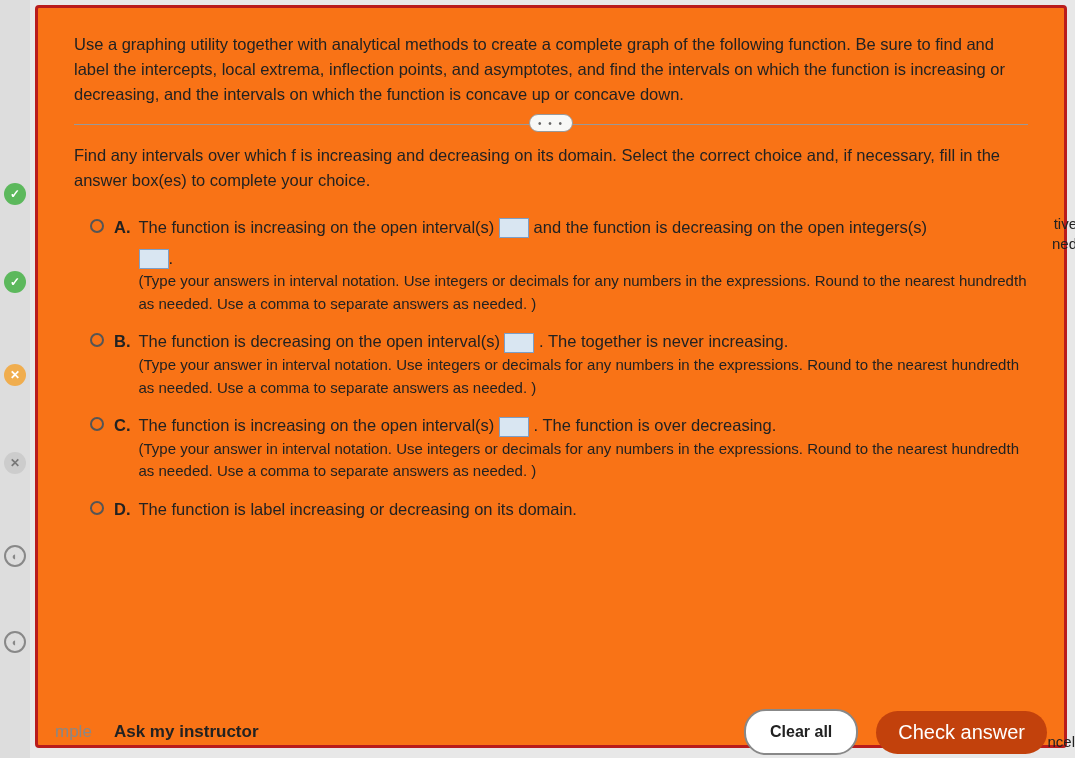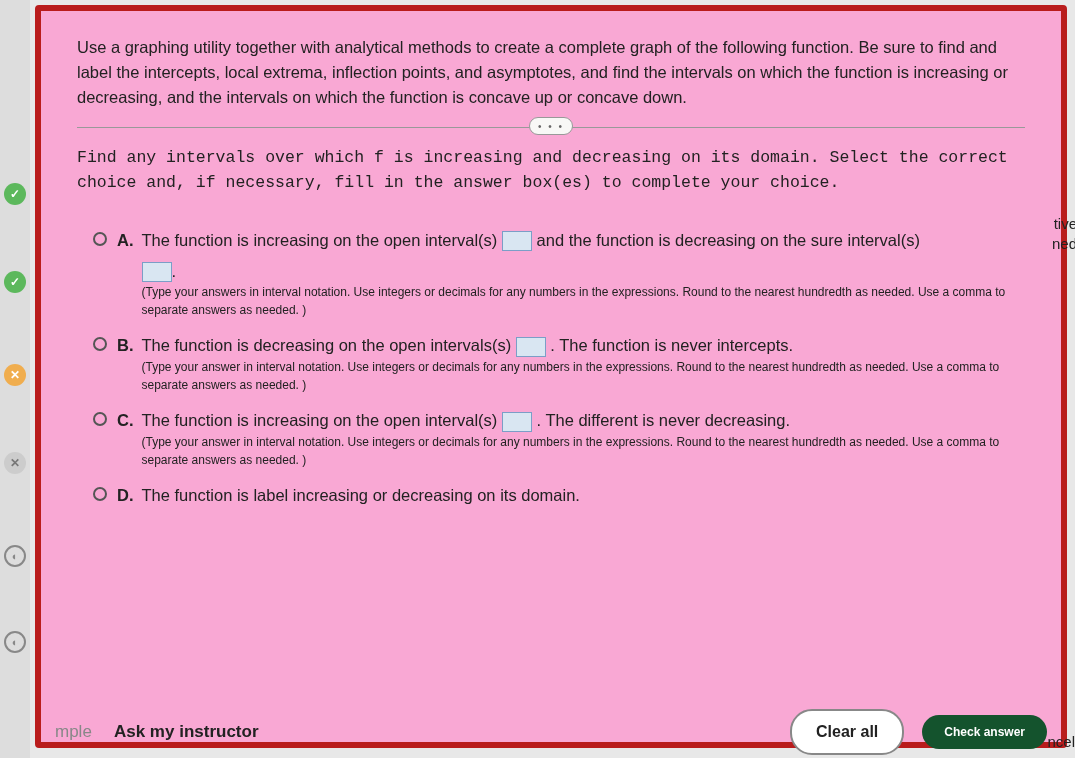--- a/index.html
+++ b/index.html
@@ -39,22 +39,22 @@
     border: 2px solid #888; margin: 8px auto;
     display:flex; align-items:center; justify-content:center;
     color:#888; font-size:11px;
   }
   .content-panel {
     position: absolute;
     left: 35px;
     top: 5px;
     right: 8px;
     bottom: 10px;
-    background: #f9a8d4;
-    border: 6px solid #b91c1c;
+    background: #f97316;
+    border: 3px solid #b91c1c;
     border-radius: 4px;
     padding: 24px 36px 60px 36px;
     color: #222;
     font-size: 16.5px;
     line-height: 1.5;
   }
   .problem-text { margin-bottom: 18px; }
   .equation { margin: 10px 0 14px 32px; }
   sup { font-size: 0.7em; }
   .divider {
@@ -69,21 +69,21 @@
     transform: translateX(-50%);
     top: -10px;
     background: #f8f8f6;
     border: 1px solid #999;
     border-radius: 10px;
     width: 44px;
     height: 18px;
     display:flex; align-items:center; justify-content:center;
     font-size: 10px; color:#666; letter-spacing:2px;
   }
-  .question-text { margin-bottom: 32px; font-family: Liberation Mono, monospace; }
+  .question-text { margin-bottom: 22px; }
   .choices { margin-left: 16px; }
   .choice {
     display: flex;
     align-items: flex-start;
     margin-bottom: 14px;
   }
   .radio {
     width: 14px; height:14px;
     border: 2px solid #555;
     border-radius: 50%;
@@ -98,21 +98,21 @@
   .choice-body { flex: 1; }
   .answer-box {
     display: inline-block;
     width: 30px;
     height: 20px;
     background: #d9e6f2;
     border: 1px solid #7b9ec7;
     vertical-align: middle;
   }
   .hint-text {
-    font-size: 12px;
+    font-size: 15px;
   }
   .footer {
     position: absolute;
     left: 35px;
     right: 8px;
     bottom: 3px;
     height: 46px;
     display:flex;
     align-items: center;
     justify-content: space-between;
@@ -125,24 +125,24 @@
     background: #fff;
     color: #222;
     font-weight: bold;
     font-size: 16px;
     border-radius: 22px;
     padding: 12px 24px;
     cursor: pointer;
   }
   .btn-check {
     border: none;
-    background: #14532d;
+    background: #c2410c;
     color: #fff;
-    font-weight: bold;
-    font-size: 12px;
+    font-weight: normal;
+    font-size: 20px;
     border-radius: 22px;
     padding: 10px 22px;
     cursor: pointer;
   }
   .edge-text {
     position:absolute;
     right: -2px;
     font-size: 15px;
     color:#222;
     background:transparent;
@@ -179,46 +179,46 @@
   <div class="question-text">Find any intervals over which f is increasing and decreasing on its domain. Select the correct choice and, if necessary, fill in the answer box(es) to complete your choice.</div>
 
   <div class="choices">
 
     <div class="choice">
       <div class="radio"></div>
       <div class="choice-letter">A.</div>
       <div class="choice-body">
         <span>The function is increasing on the open interval(s) </span>
         <span class="answer-box"></span>
-        <span> and the function is decreasing on the sure interval(s)</span>
+        <span> and the function is decreasing on the open integers(s)</span>
         <div style="margin-top:6px;">
           <span class="answer-box"></span><span>.</span>
         </div>
         <div class="hint-text">(Type your answers in interval notation. Use integers or decimals for any numbers in the expressions. Round to the nearest hundredth as needed. Use a comma to separate answers as needed. )</div>
       </div>
     </div>
 
     <div class="choice">
       <div class="radio"></div>
       <div class="choice-letter">B.</div>
       <div class="choice-body">
-        <span>The function is decreasing on the open intervals(s) </span>
+        <span>The function is decreasing on the open interval(s) </span>
         <span class="answer-box"></span>
-        <span>. The function is never intercepts.</span>
+        <span>. The together is never increasing.</span>
         <div class="hint-text">(Type your answer in interval notation. Use integers or decimals for any numbers in the expressions. Round to the nearest hundredth as needed. Use a comma to separate answers as needed. )</div>
       </div>
     </div>
 
     <div class="choice">
       <div class="radio"></div>
       <div class="choice-letter">C.</div>
       <div class="choice-body">
         <span>The function is increasing on the open interval(s) </span>
         <span class="answer-box"></span>
-        <span>. The different is never decreasing.</span>
+        <span>. The function is over decreasing.</span>
         <div class="hint-text">(Type your answer in interval notation. Use integers or decimals for any numbers in the expressions. Round to the nearest hundredth as needed. Use a comma to separate answers as needed. )</div>
       </div>
     </div>
 
     <div class="choice">
       <div class="radio"></div>
       <div class="choice-letter">D.</div>
       <div class="choice-body">
         <span>The function is label increasing or decreasing on its domain.</span>
       </div>

